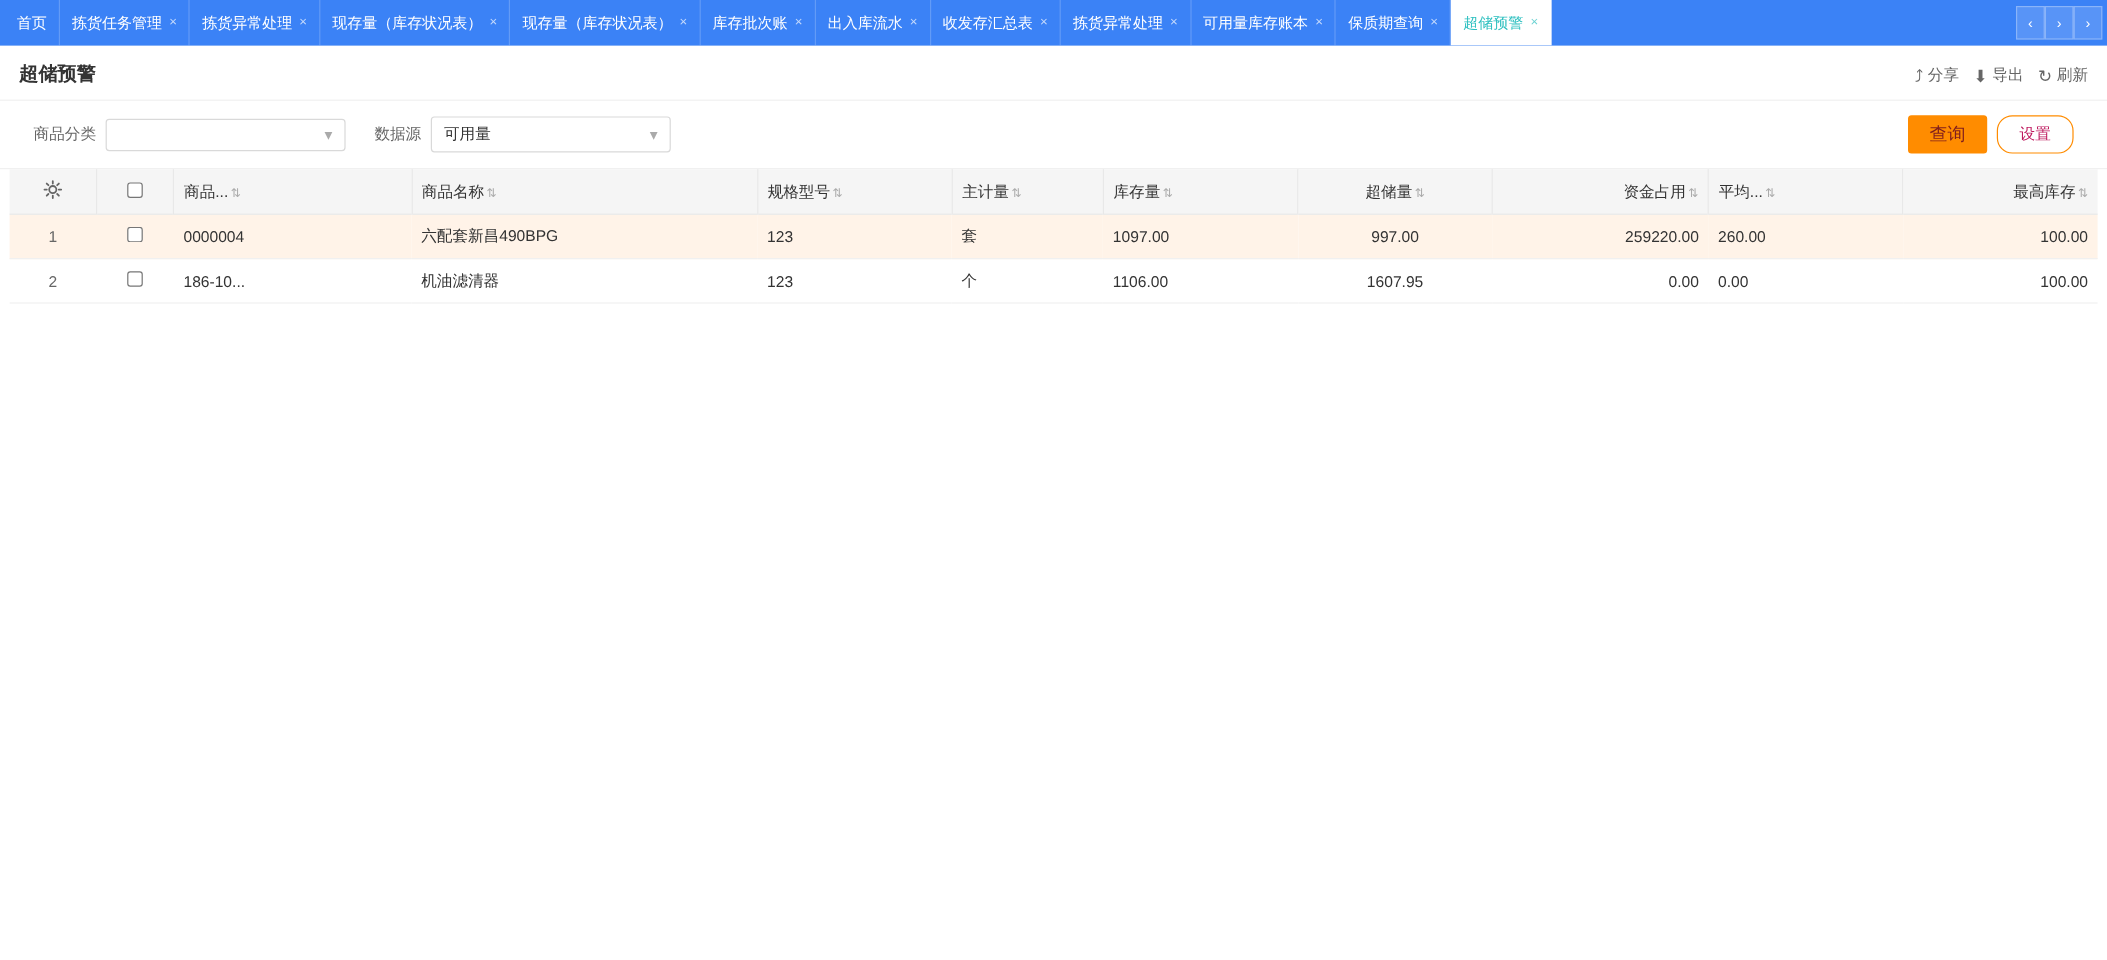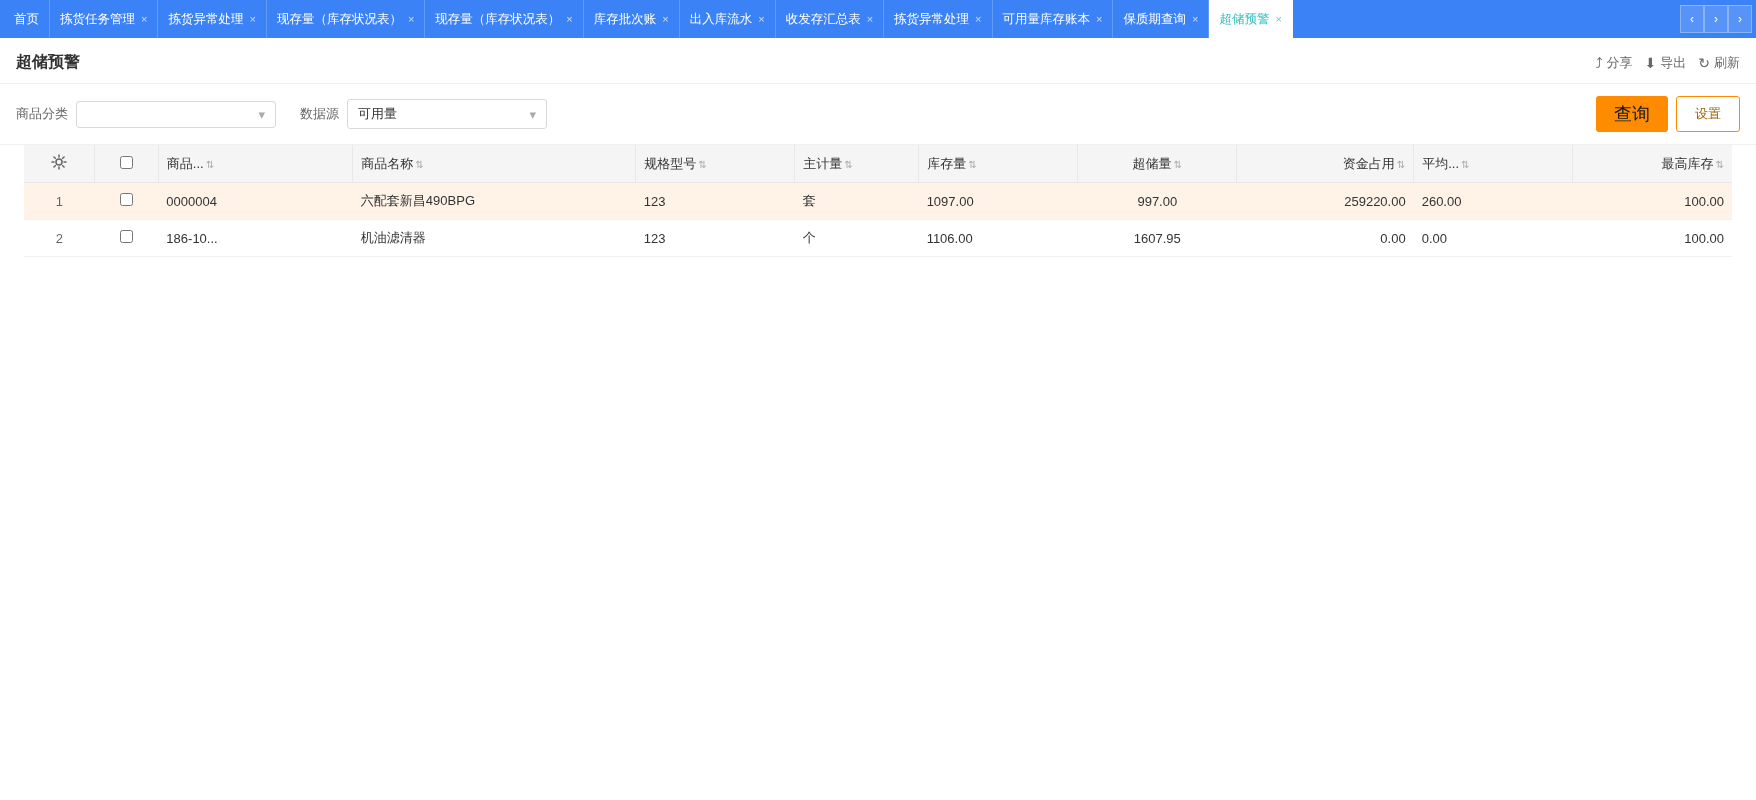--- a/index.html
+++ b/index.html
@@ -92,21 +92,21 @@
       cursor: pointer;
       font-size: 13px;
       background: none;
       border: none;
     }
 
     
     .filter-row {
       display: flex;
       align-items: center;
-      padding: 12px 16px;
+      padding: 12px 28px;
       gap: 24px;
       border-bottom: 1px solid #f0f0f0;
     }
     .filter-item {
       display: flex;
       align-items: center;
       gap: 8px;
     }
     .filter-label {
       color: #666;
@@ -130,40 +130,40 @@
       color: #aaa;
       margin-left: 8px;
     }
     .filter-buttons {
       margin-left: auto;
       display: flex;
       gap: 8px;
     }
     .btn-query {
       background: #ff8c00;
-      color: #0f172a;
+      color: #7f1d1d;
       border: none;
       border-radius: 3px;
       padding: 6px 18px;
       cursor: pointer;
-      font-size: 18px;
+      font-size: 15px;
     }
     .btn-settings {
       background: #fff;
-      color: #a16207;
+      color: #be185d;
       border: 1px solid #ff8c00;
-      border-radius: 3px;
+      border-radius: 13px;
       padding: 6px 18px;
       cursor: pointer;
       font-size: 13px;
     }
 
     
     .table-wrapper {
-      padding: 0 24px;
+      padding: 0 8px;
     }
     table {
       width: 100%;
       border-collapse: collapse;
       font-size: 13px;
     }
     thead tr {
       background: #f5f5f5;
       border-bottom: 1px solid #e8e8e8;
     }

